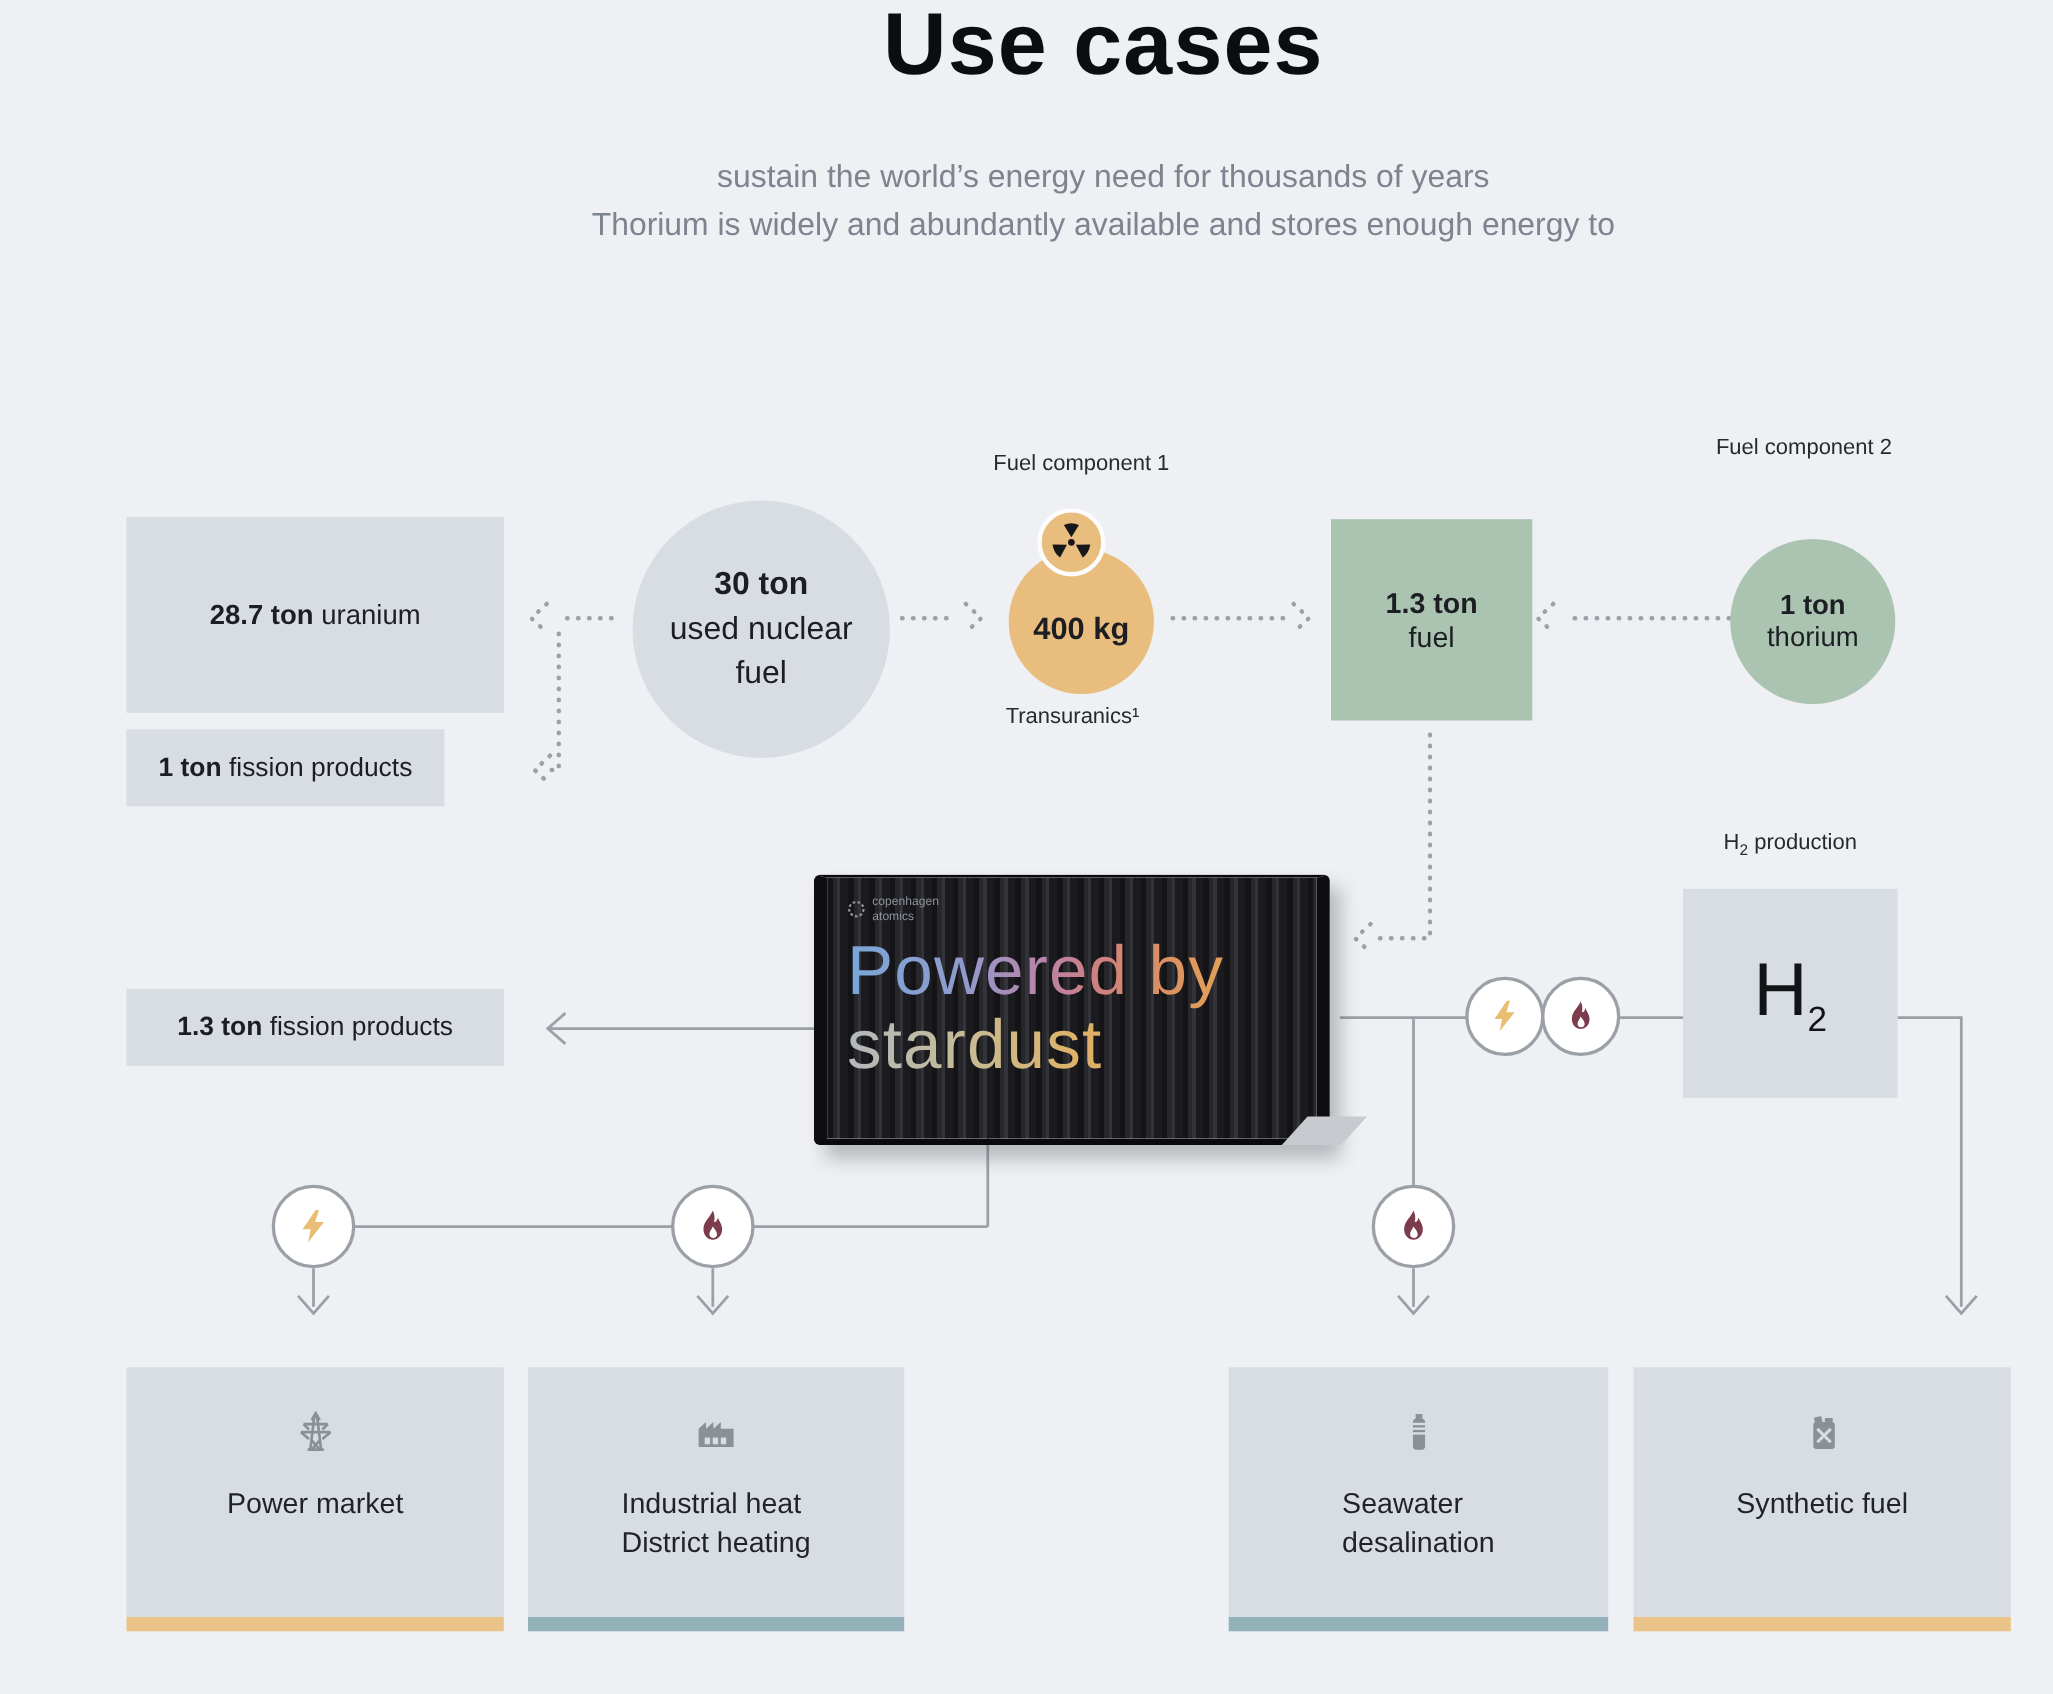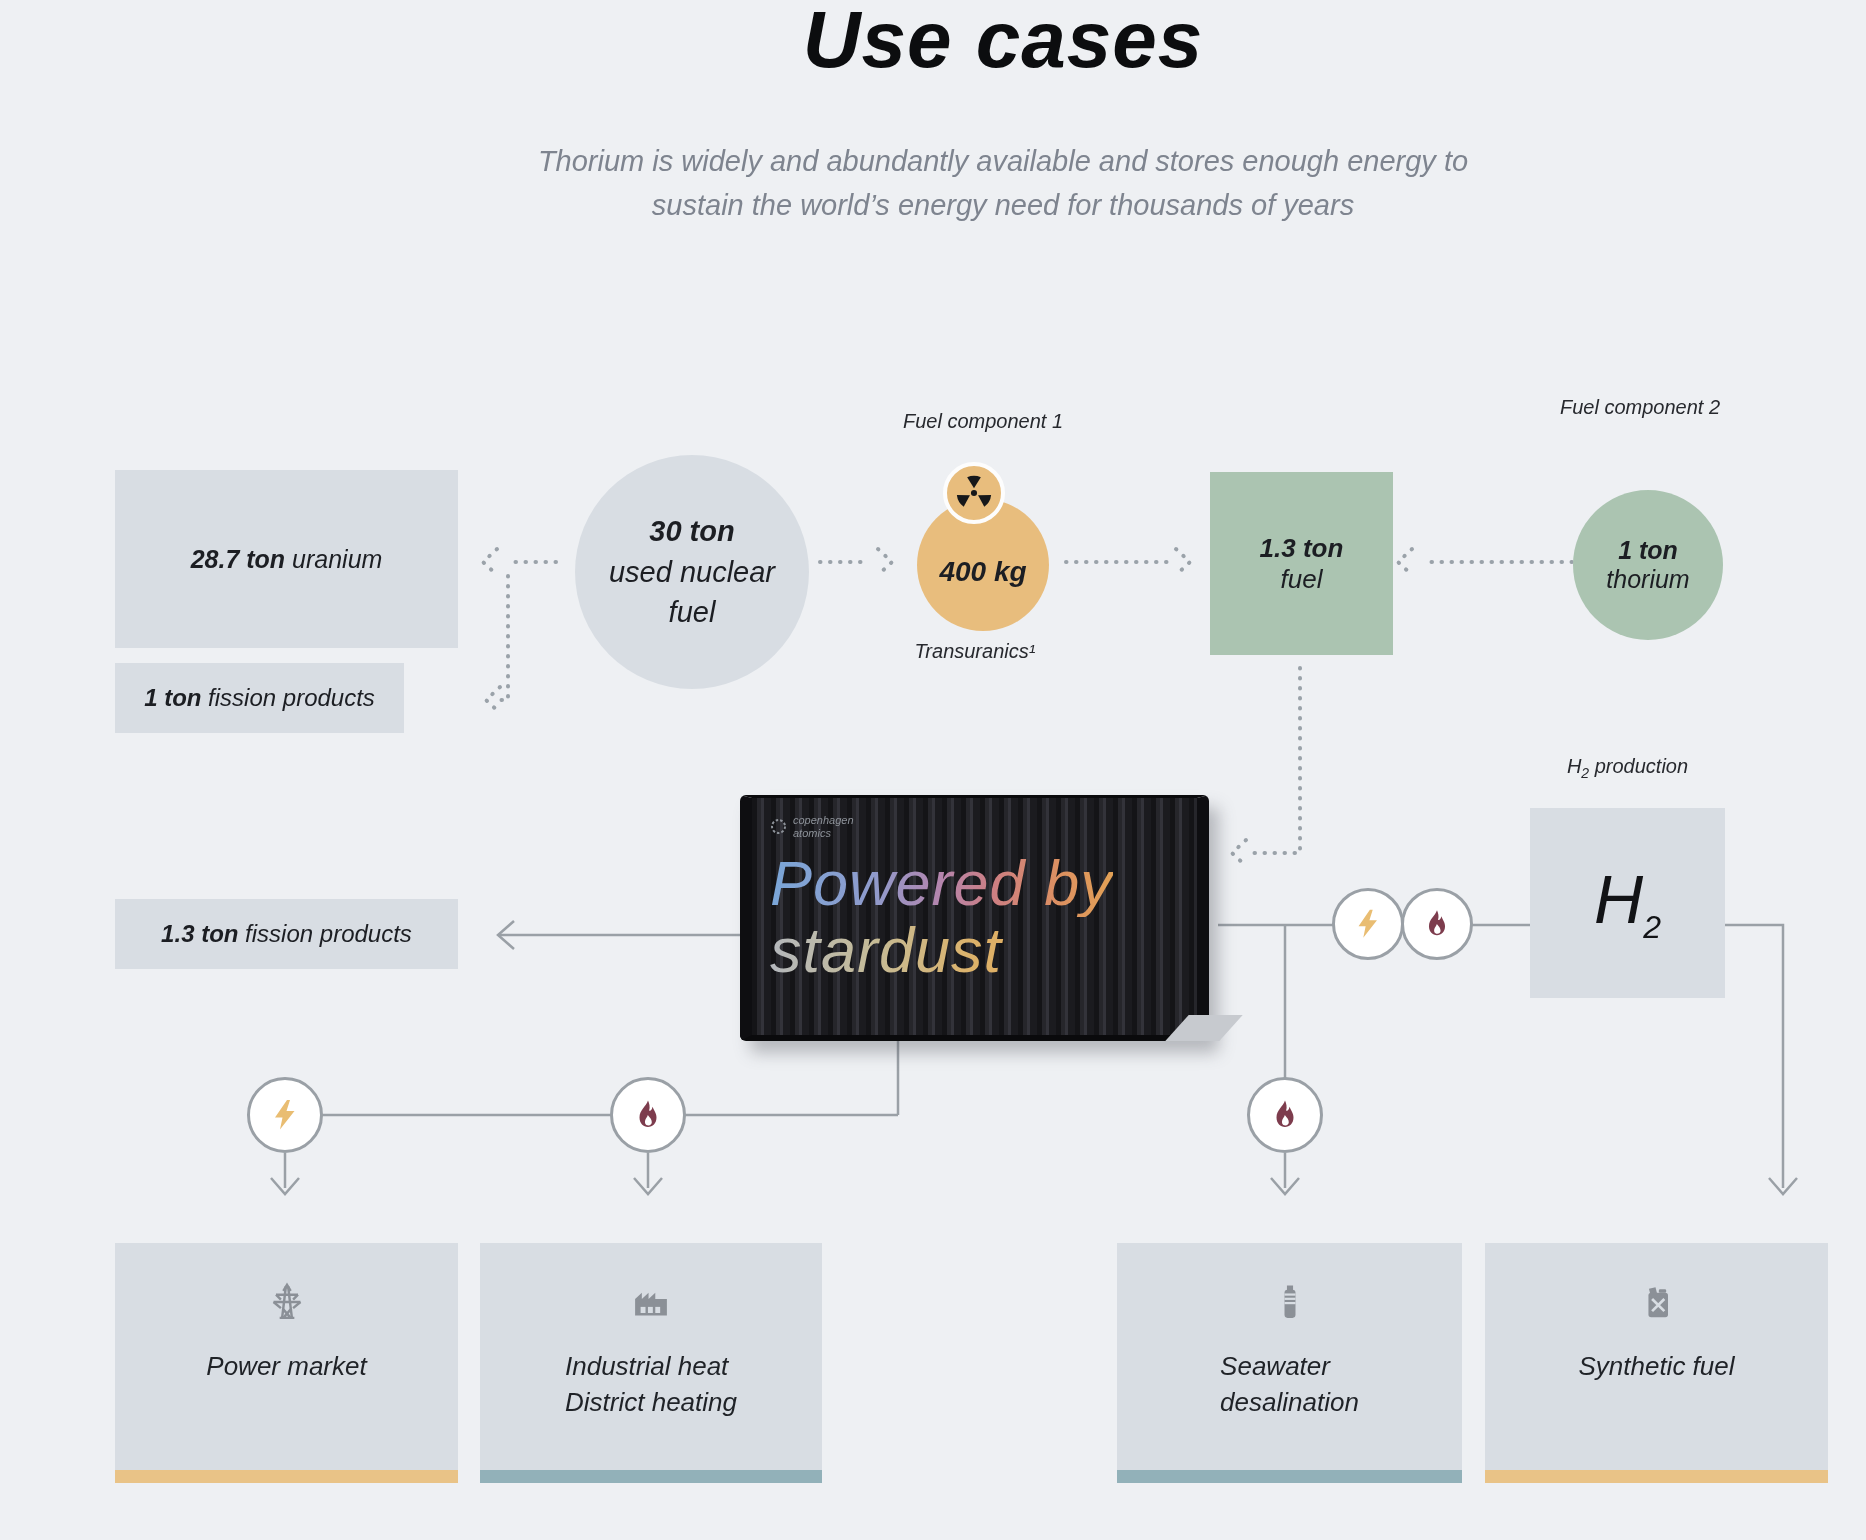--- a/index.html
+++ b/index.html
@@ -1,17 +1,17 @@
 <!DOCTYPE html>
 <html><head>
 <meta charset="utf-8">
 <style>
   html,body{margin:0;padding:0;}
   body{font-family:"Liberation Sans", sans-serif; background:#eef0f3;}
-  #stage{position:relative;width:1866px;height:1540px;background:#eef0f3;overflow:hidden;font-style:italic;}
+  #stage{position:relative;width:1866px;height:1540px;background:#eef0f3;overflow:hidden;}
 
   .abs{position:absolute;}
   .page-title{left:140px;right:0;top:-6px;text-align:center;font-size:80px;font-weight:600;
     letter-spacing:1px;color:#0c0d0f;}
   .subtitle{left:140px;right:0;top:140px;text-align:center;font-size:29px;color:#7e848f;line-height:1.5;}
   .subtitle span{display:block;}
 
   svg.overlay{position:absolute;left:0;top:0;z-index:0;}
 
   .node{position:absolute;z-index:2;display:flex;flex-direction:column;align-items:center;
@@ -62,22 +62,22 @@
   .h2-big sub{font-size:32px;}
   .sub-sm{font-size:14px;}
 </style>
 </head>
 <body>
 
 <div id="stage">
 
   <div class="abs page-title">Use cases</div>
   <div class="abs subtitle">
+    <span>sustain the world’s energy need for thousands of years</span>
     <span>Thorium is widely and abundantly available and stores enough energy to</span>
-    <span>sustain the world’s energy need for thousands of years</span>
   </div>
 
   <svg class="overlay" width="1866" height="1540" viewBox="0 0 1866 1540">
 
     <g stroke="#9aa0a6" stroke-width="2.5" fill="none">
       <path d="M740 935 H500"></path>
       <polyline points="514,921 498,935 514,949"></polyline>
       <path d="M898 1032 V1115 M285 1115 H898"></path>
       <path d="M285 1153 V1188"></path>
         <polyline points="271,1178 285,1194 299,1178"></polyline>

